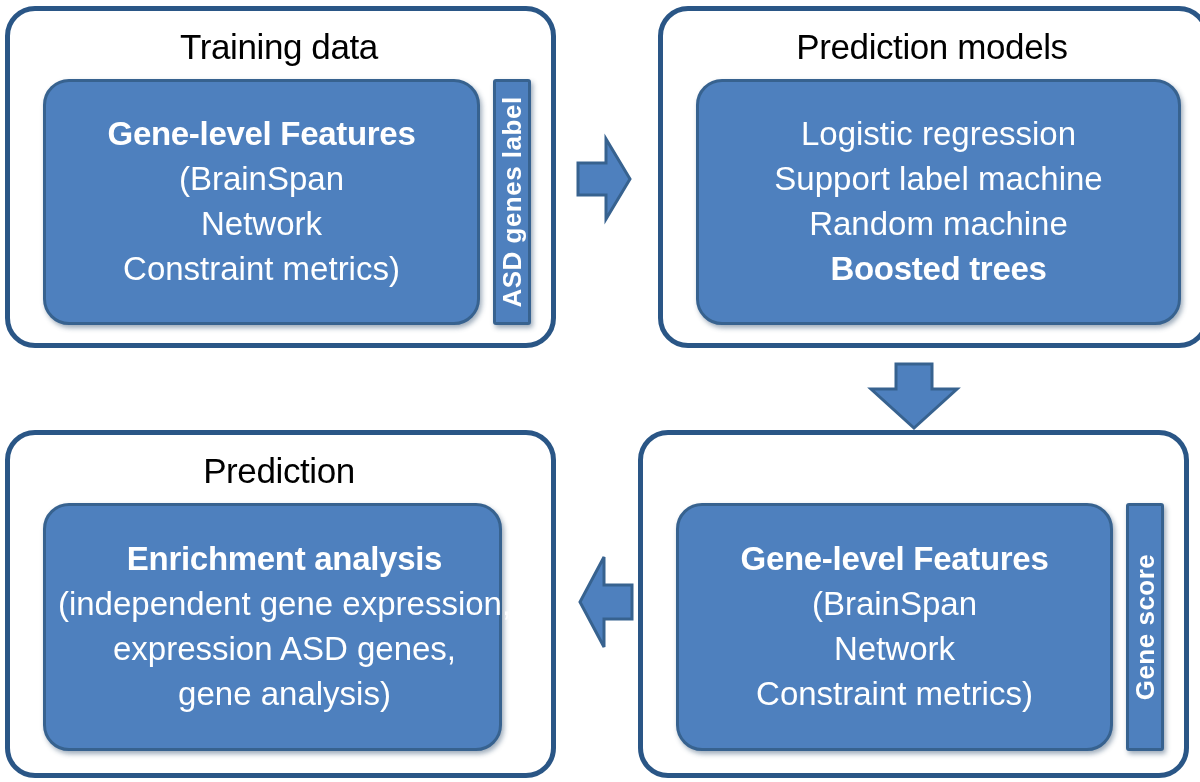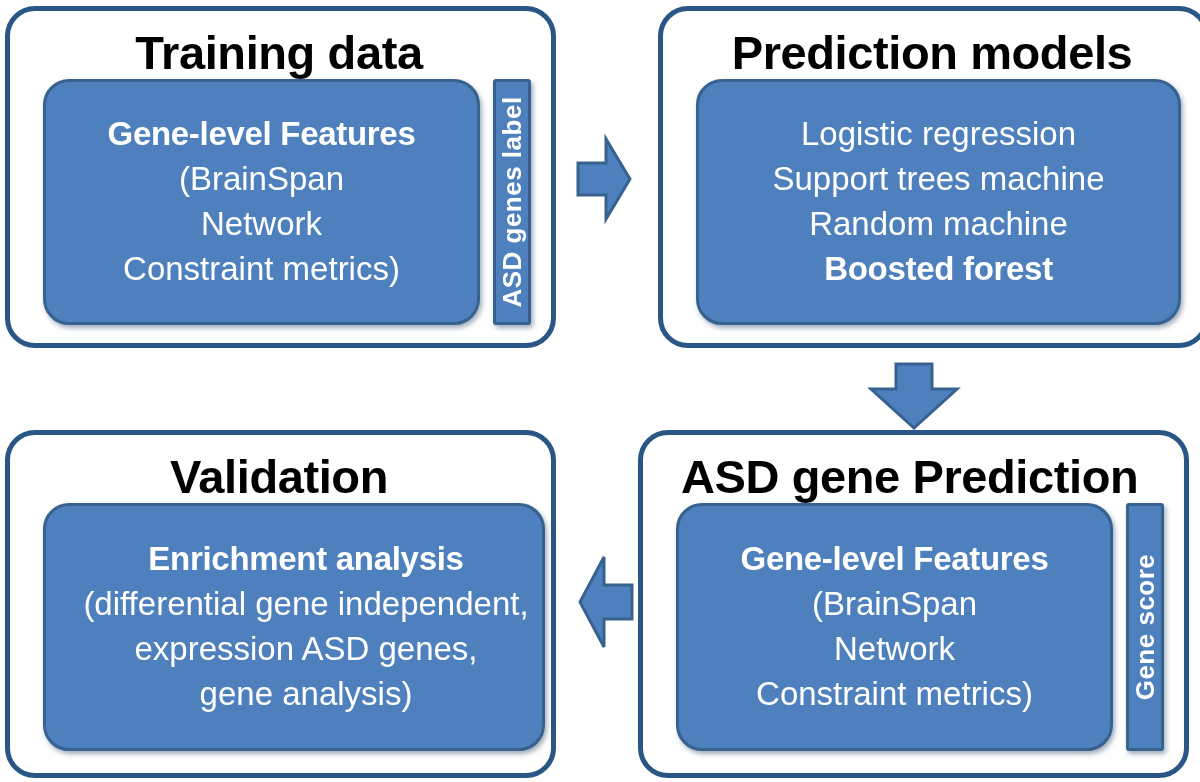--- a/index.html
+++ b/index.html
@@ -26,22 +26,22 @@
     border: 5px solid #2a5686;
     border-radius: 30px;
     box-sizing: border-box;
   }
   .panel-title {
     position: absolute;
     left: 0;
     right: 3px;
     text-align: center;
     color: #000000;
-    font-weight: bold;
-    font-size: 47px;
+    font-weight: normal;
+    font-size: 35px;
     letter-spacing: -0.4px;
     line-height: 1;
     white-space: nowrap;
   }
 
   
   .bluebox {
     position: absolute;
     background: #4e80be;
     border: 3px solid #37628f;
@@ -120,38 +120,37 @@
     </div>
     <div class="vbar" style="left:483px; top:68px; width:38px; height:246px;">
       <span class="vlabel">ASD  genes  label</span>
     </div>
   </div>
 
   <div class="panel" style="left:638px; top:6px; width:551px; height:342px;margin-left:20px;">
     <div class="panel-title" style="top:18px;">Prediction models</div>
     <div class="bluebox" style="left:33px; top:68px; width:485px; height:246px;">
       <span class="line">Logistic regression</span>
-      <span class="line">Support trees machine</span>
+      <span class="line">Support label machine</span>
       <span class="line">Random machine</span>
-      <span class="line bold">Boosted forest</span>
+      <span class="line bold">Boosted trees</span>
     </div>
   </div>
 
   <div class="panel" style="left:5px; top:430px; width:551px; height:348px;">
-    <div class="panel-title" style="top:18px;">Validation</div>
-    <div class="bluebox" style="left:33px; top:68px; width:502px; height:248px;padding-left:24px;">
+    <div class="panel-title" style="top:18px;">Prediction</div>
+    <div class="bluebox" style="left:33px; top:68px; width:459px; height:248px;padding-left:24px;">
       <span class="line bold">Enrichment analysis</span>
-      <span class="line">(differential  gene independent,</span>
+      <span class="line">(independent  gene expression,</span>
       <span class="line">expression  ASD genes,</span>
       <span class="line">gene analysis)</span>
     </div>
   </div>
 
   <div class="panel" style="left:638px; top:430px; width:551px; height:348px;">
-    <div class="panel-title" style="top:18px; text-align:left; padding-left:38px;">ASD gene Prediction</div>
     <div class="bluebox" style="left:33px; top:68px; width:437px; height:248px;">
       <span class="line bold">Gene-level Features</span>
       <span class="line">(BrainSpan</span>
       <span class="line">Network</span>
       <span class="line">Constraint metrics)</span>
     </div>
     <div class="vbar" style="left:483px; top:68px; width:38px; height:248px;">
       <span class="vlabel">Gene  score</span>
     </div>
   </div>

